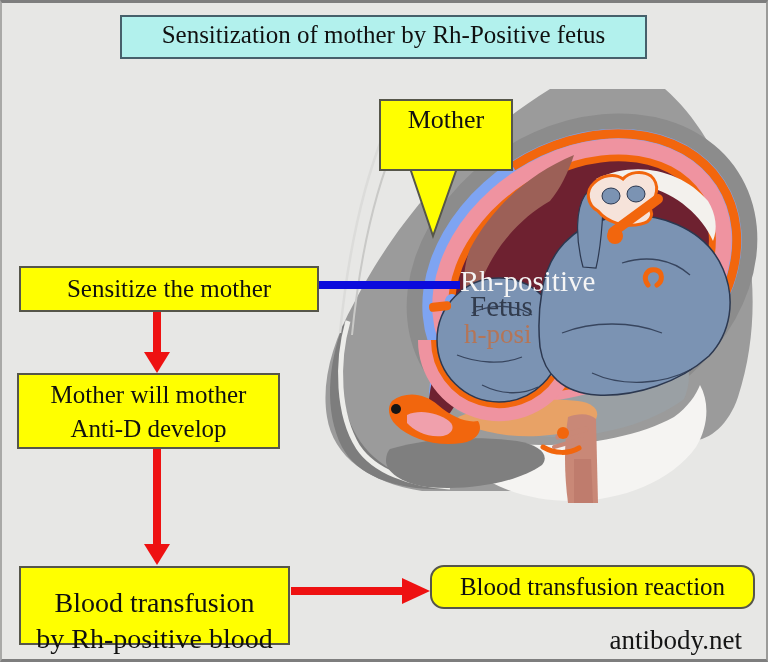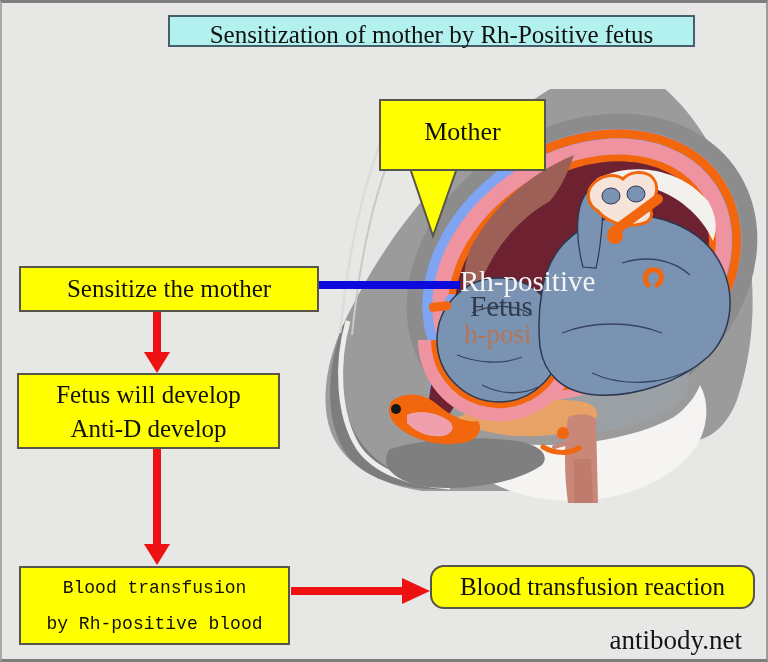--- a/index.html
+++ b/index.html
@@ -14,28 +14,28 @@
   }
   #anatomy-svg{position:absolute;left:0;top:0;z-index:1;}
   .ybox{
     position:absolute;z-index:2;box-sizing:border-box;
     background:var(--yellow);
     border:2px solid var(--box_border);
     text-align:center;color:#101010;
   }
   #title-box{
     position:absolute;z-index:2;box-sizing:border-box;
-    left:118px;top:12px;width:527px;height:32px;
+    left:118px;top:12px;width:527px;height:44px;
     background:var(--cyan);border:2px solid var(--cyan_border);
-    text-align:center;font-size:25px;line-height:35px;color:#101010;margin-left:48px;
+    text-align:center;font-size:25px;line-height:35px;color:#101010;
   }
-  #callout-box{left:377px;top:96px;width:167px;height:72px;font-size:26px;line-height:33px;padding-top:14px;}
+  #callout-box{left:377px;top:96px;width:134px;height:72px;font-size:26px;line-height:33px;padding-top:2px;}
   #box-sensitize{left:17px;top:263px;width:300px;height:46px;font-size:25px;line-height:41px;}
   #box-develop{left:15px;top:370px;width:263px;height:76px;font-size:25px;line-height:34px;padding-top:3px;}
-  #box-transfusion{left:17px;top:563px;width:271px;height:79px;font-size:18px;line-height:36px;padding-top:2px;font-family:Liberation Mono, monospace;}
+  #box-transfusion{left:17px;top:563px;width:271px;height:79px;font-size:28px;line-height:36px;padding-top:17px;}
   #box-reaction{left:428px;top:562px;width:325px;height:44px;font-size:25px;line-height:39px;border-radius:14px;}
   #watermark{
     position:absolute;z-index:2;left:558px;top:622px;width:182px;
     text-align:right;font-size:27px;color:#151515;
   }
   .ln{display:block;}
   svg text{font-family:"Liberation Serif","DejaVu Serif",serif;}
 </style>
 </head>
 <body>
@@ -156,21 +156,21 @@
   </div>
 
   <div id="callout-box" class="ybox">
     <span class="ln">Mother</span>
   </div>
 
   <div id="box-sensitize" class="ybox">
     <span>Sensitize the mother</span>
   </div>
   <div id="box-develop" class="ybox">
-    <span class="ln">Fetus will develop</span>
+    <span class="ln">Mother will mother</span>
     <span class="ln">Anti-D develop</span>
   </div>
   <div id="box-transfusion" class="ybox">
     <span class="ln">Blood transfusion</span>
     <span class="ln">by Rh-positive blood</span>
   </div>
   <div id="box-reaction" class="ybox">
     <span>Blood transfusion reaction</span>
   </div>
 

